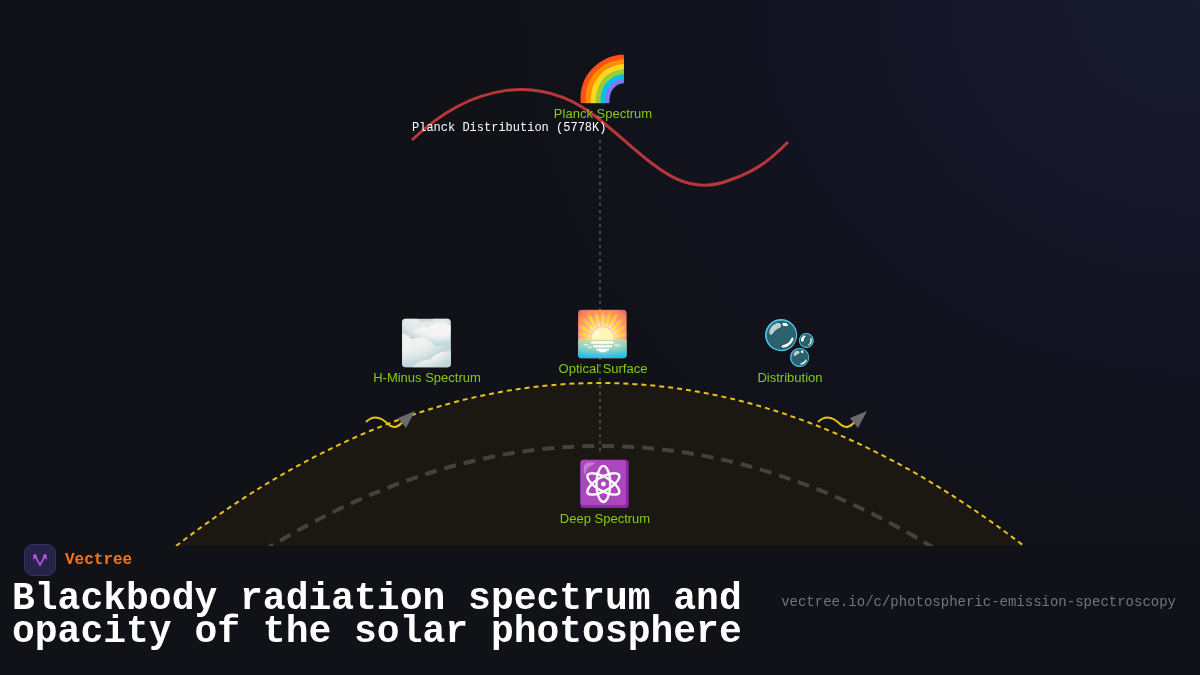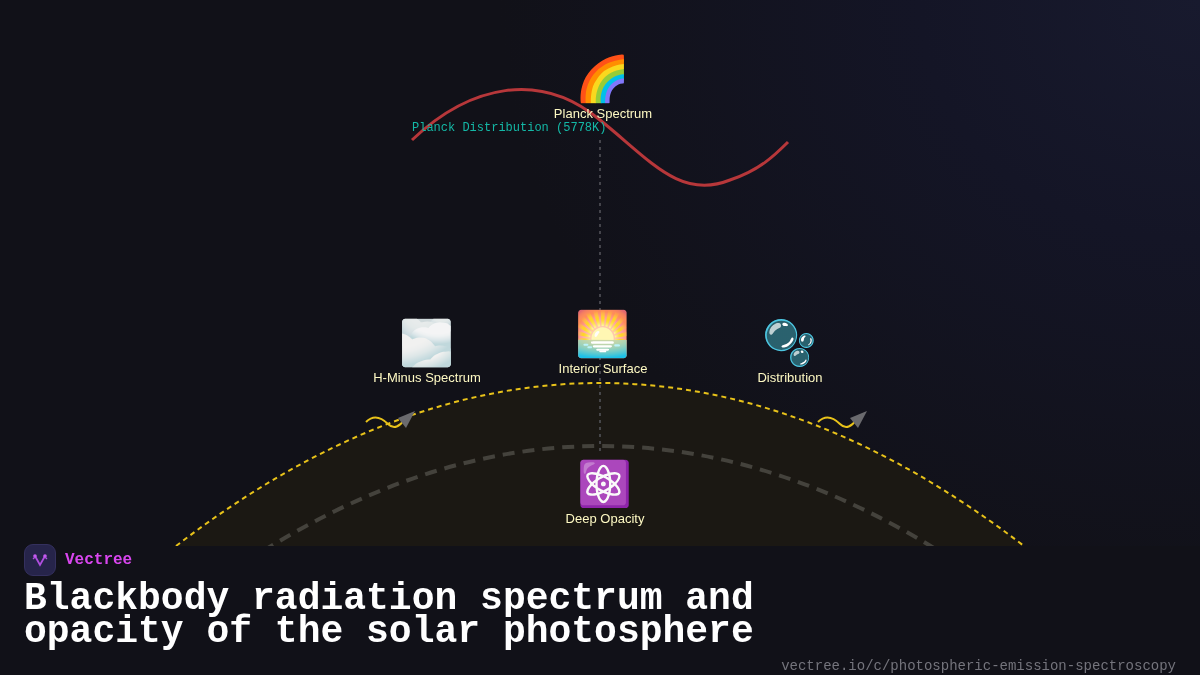--- a/index.html
+++ b/index.html
@@ -11,46 +11,46 @@
     .bg-glow {
       position: absolute; inset: 0;
       background: radial-gradient(ellipse 700px 600px at 1200px 0px, #181a2e 0%, #141526 40%, rgba(17,17,24,0) 100%);
     }
     svg.diagram { position: absolute; left: 0; top: 0; }
     .node {
       position: absolute; display: flex; flex-direction: column; align-items: center;
       transform: translateX(-50%);
     }
     .node .glyph { font-size: 44px; line-height: 50px; }
-    .node .label { color: #fef9c3; font-size: 13px; margin-top: 2px; white-space: nowrap; }
+    .node .label { color: #84cc16; font-size: 13px; margin-top: 2px; white-space: nowrap; }
     .curve-label {
       position: absolute; left: 412px; top: 121px;
-      color: #14b8a6; font-family: "Liberation Mono", monospace; font-size: 12px;
+      color: #ffffff; font-family: "Liberation Mono", monospace; font-size: 12px;
     }
     .footer {
       position: absolute; left: 0; top: 546px; width: 1200px; height: 129px;
       background: #111118;
     }
     .brand { position: absolute; left: 24px; top: 544px; display: flex; align-items: center; }
     .brand-logo {
       width: 32px; height: 32px; border-radius: 9px; background: #26244a;
       border: 1px solid #34305e; box-sizing: border-box;
       display: flex; align-items: center; justify-content: center;
     }
     .brand-name {
-      margin-left: 9px; color: #d946ef; font-family: "Liberation Mono", monospace;
+      margin-left: 9px; color: #f97316; font-family: "Liberation Mono", monospace;
       font-weight: bold; font-size: 16px;
     }
     .title {
-      position: absolute; left: 24px; top: 582px; margin: 0;
+      position: absolute; left: 12px; top: 582px; margin: 0;
       color: #ffffff; font-family: "Liberation Mono", monospace; font-weight: bold;
       font-size: 38px; line-height: 33px; width: 740px;
     }
     .url {
-      position: absolute; right: 24px; top: 658px;
+      position: absolute; right: 24px; top: 594px;
       color: #74747c; font-family: "Liberation Mono", monospace; font-size: 14px; text-align: center;
     }
   </style>
 </head>
 <body>
 
 <div class="bg-glow"></div>
 
 <svg class="diagram" width="1200" height="675" viewBox="0 0 1200 675">
 
@@ -81,31 +81,31 @@
   <span class="label">Planck Spectrum</span>
 </div>
 
 <div class="node" style="left:427px; top:318px;">
   <span class="glyph">🌫️</span>
   <span class="label">H-Minus Spectrum</span>
 </div>
 
 <div class="node" style="left:603px; top:309px;">
   <span class="glyph">🌅</span>
-  <span class="label">Interior Surface</span>
+  <span class="label">Optical Surface</span>
 </div>
 
 <div class="node" style="left:790px; top:318px;">
   <span class="glyph">🫧</span>
   <span class="label">Distribution</span>
 </div>
 
 <div class="node" style="left:605px; top:459px;">
   <span class="glyph">⚛️</span>
-  <span class="label">Deep Opacity</span>
+  <span class="label">Deep Spectrum</span>
 </div>
 
 <div class="footer"></div>
 
 <div class="brand">
   <div class="brand-logo">
     <svg width="18" height="18" viewBox="0 0 18 18">
       <path d="M4,5 L9,14 L14,5" fill="none" stroke="#b04ee0" stroke-width="1.8" stroke-linecap="round"></path>
       <circle cx="4" cy="5" r="1.8" fill="#c45cf0"></circle>
       <circle cx="14" cy="5" r="1.8" fill="#c45cf0"></circle>

